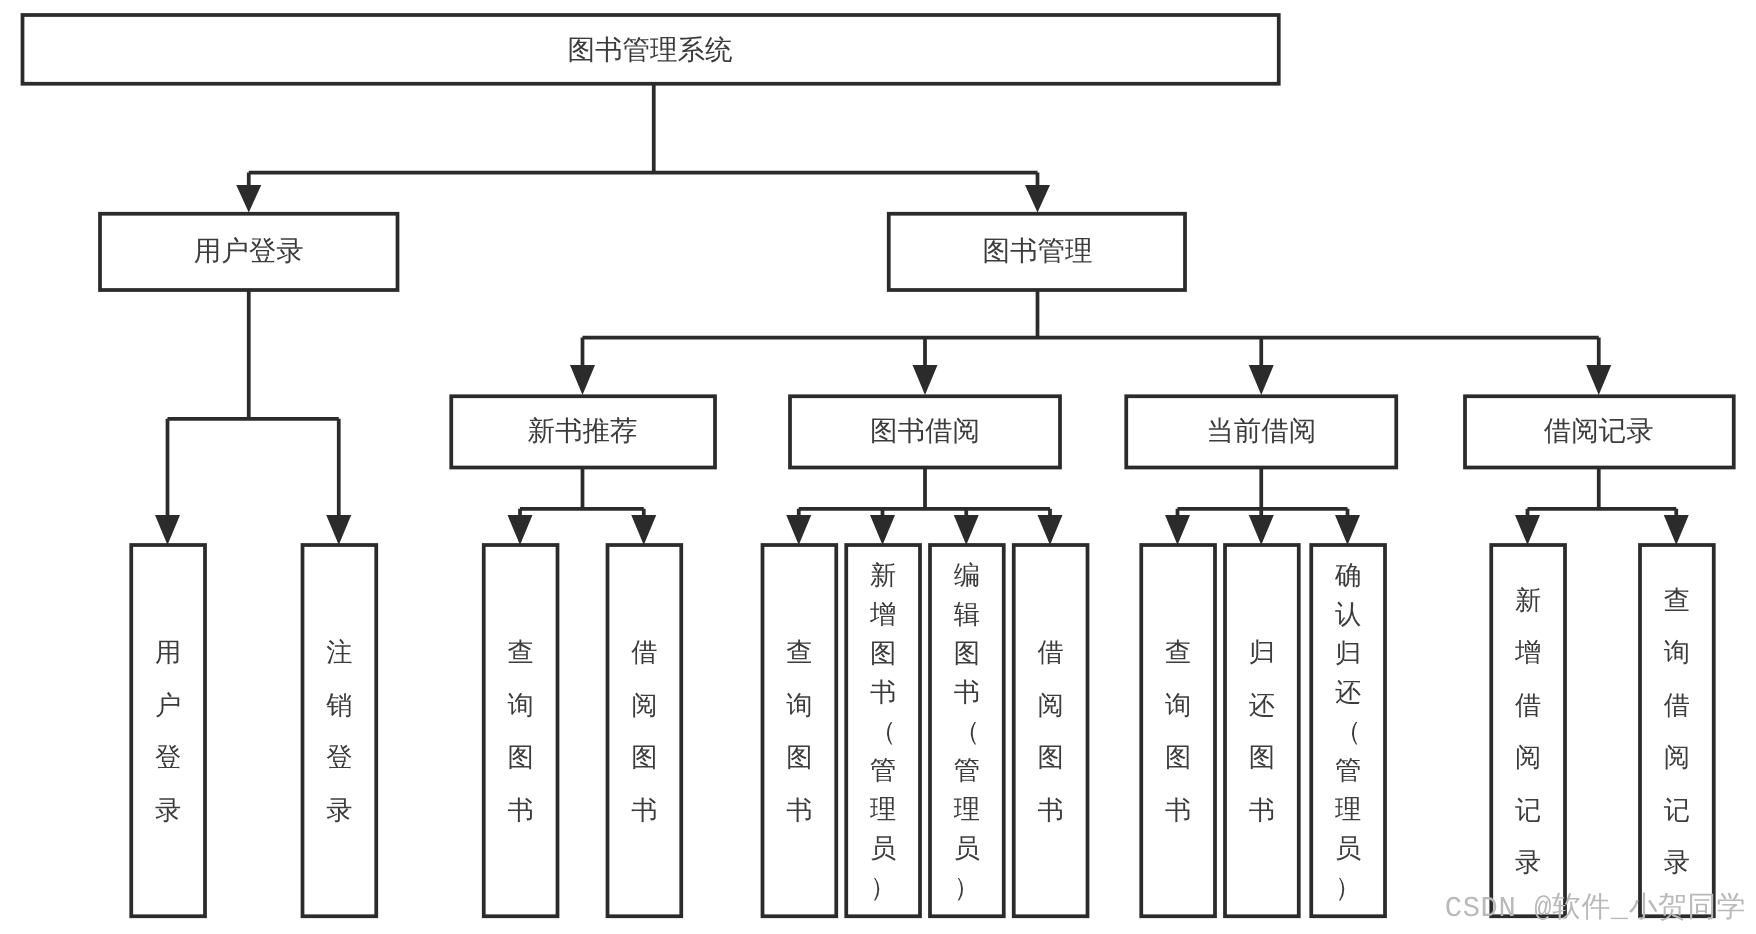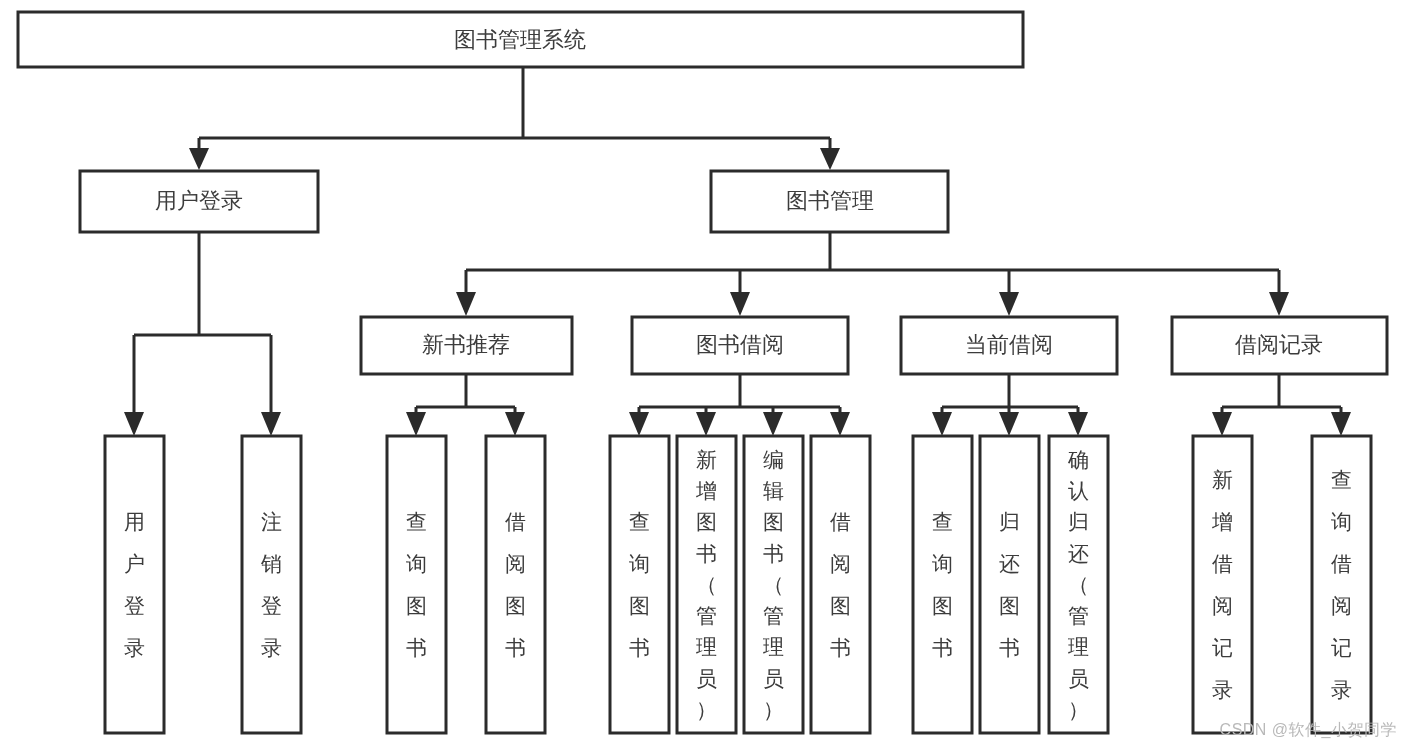--- a/index.html
+++ b/index.html
@@ -26,22 +26,22 @@
   }
   .leaf-label{
     fill:#3c3c3c;
     font-family:"Liberation Sans","DejaVu Sans",sans-serif;
     font-size:21px;
     text-anchor:middle;
   }
   .watermark{
     position:absolute;
     right:8px;bottom:6px;
-    font-family:Liberation Sans, sans-serif;
-    font-size:16px;
+    font-family:Liberation Mono, monospace;
+    font-size:23px;
     color:#b9b9b9;
     white-space:nowrap;
     letter-spacing:0.5px;
     pointer-events:none;
   }
 </style>
 </head>
 <body>
 
 <svg id="diagram" viewBox="0 0 1405 747">

